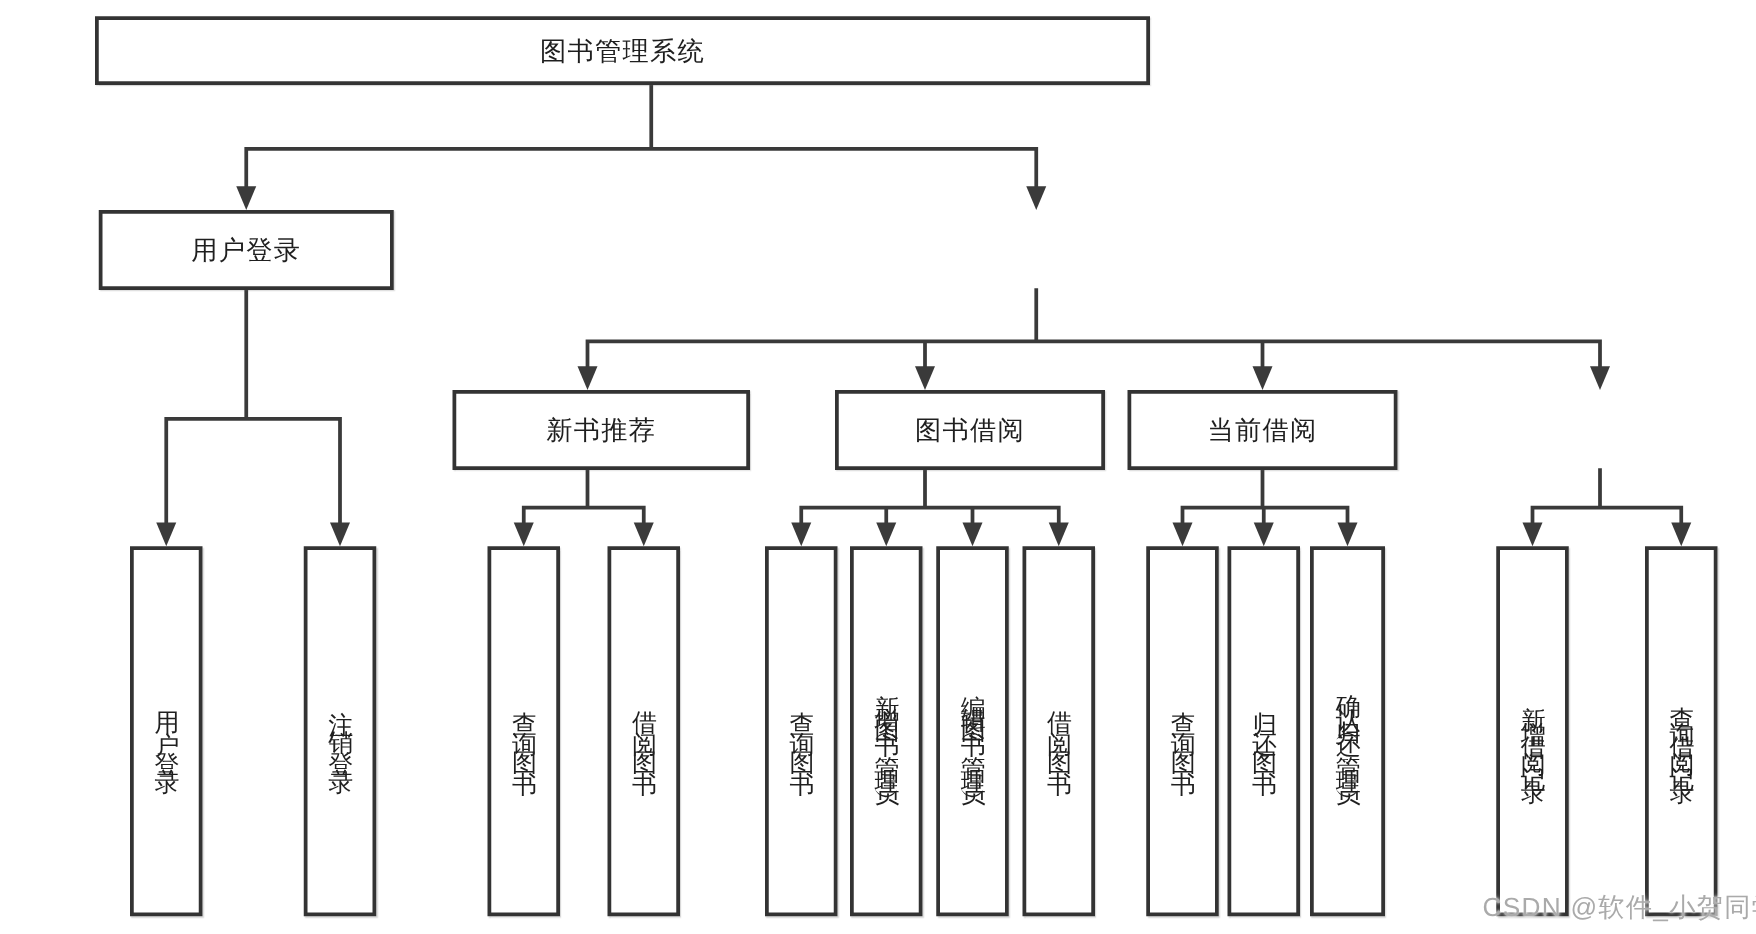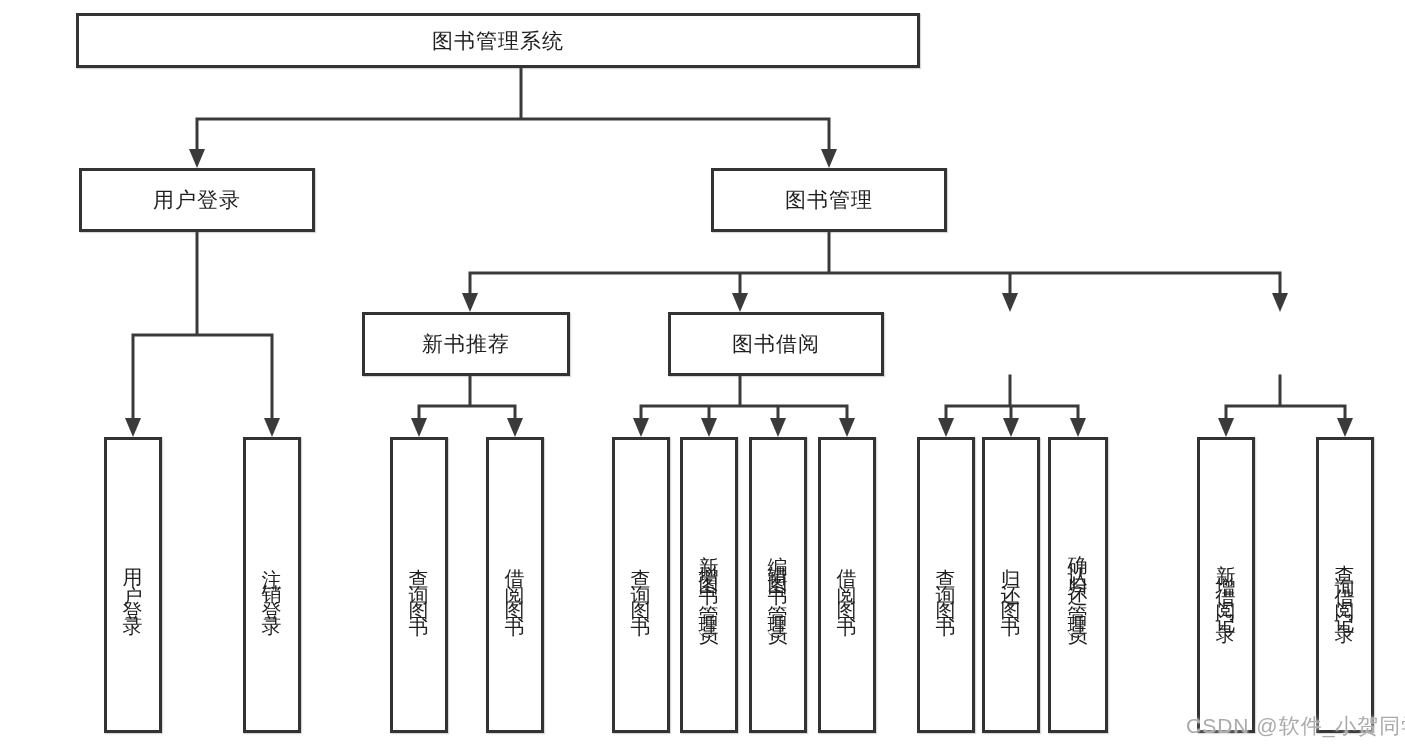--- a/index.html
+++ b/index.html
@@ -91,24 +91,24 @@
       <polygon points="1003,418 1019,418 1011,437"></polygon>
       <polygon points="1070,418 1086,418 1078,437"></polygon>
       <polygon points="1218,418 1234,418 1226,437"></polygon>
       <polygon points="1337,418 1353,418 1345,437"></polygon>
     </g>
   </svg>
 
   <div class="node hlabel" style="left:28px;top:13px;width:844px;height:55px;margin-left:48px;">图书管理系统</div>
 
   <div class="node hlabel" style="left:79px;top:168px;width:236px;height:64px;">用户登录</div>
-  <div class="node hlabel" style="left:711px;top:168px;width:236px;height:64px;">图书管理</div>
 
-  <div class="node hlabel" style="left:362px;top:312px;width:208px;height:64px;text-align:right;">新书推荐</div>
+  <div class="node hlabel" style="left:362px;top:312px;width:238px;height:64px;text-align:right;">新书推荐</div>
   <div class="node hlabel" style="left:632px;top:312px;width:216px;height:64px;margin-left:36px;">图书借阅</div>
+  <div class="node hlabel" style="left:902px;top:312px;width:216px;height:64px;">当前借阅</div>
 
   <div class="node leaf" style="left:104px;top:437px;width:58px;height:296px;">用户登录</div>
   <div class="node leaf" style="left:243px;top:437px;width:58px;height:296px;">注销登录</div>
 
   <div class="node leaf" style="left:390px;top:437px;width:58px;height:296px;">查询图书</div>
   <div class="node leaf" style="left:486px;top:437px;width:58px;height:296px;">借阅图书</div>
 
   <div class="node leaf" style="left:612px;top:437px;width:58px;height:296px;">查询图书</div>
   <div class="node leaf l9" style="left:680px;top:437px;width:58px;height:296px;">新增图书（管理员）</div>
   <div class="node leaf l9" style="left:749px;top:437px;width:58px;height:296px;">编辑图书（管理员）</div>

